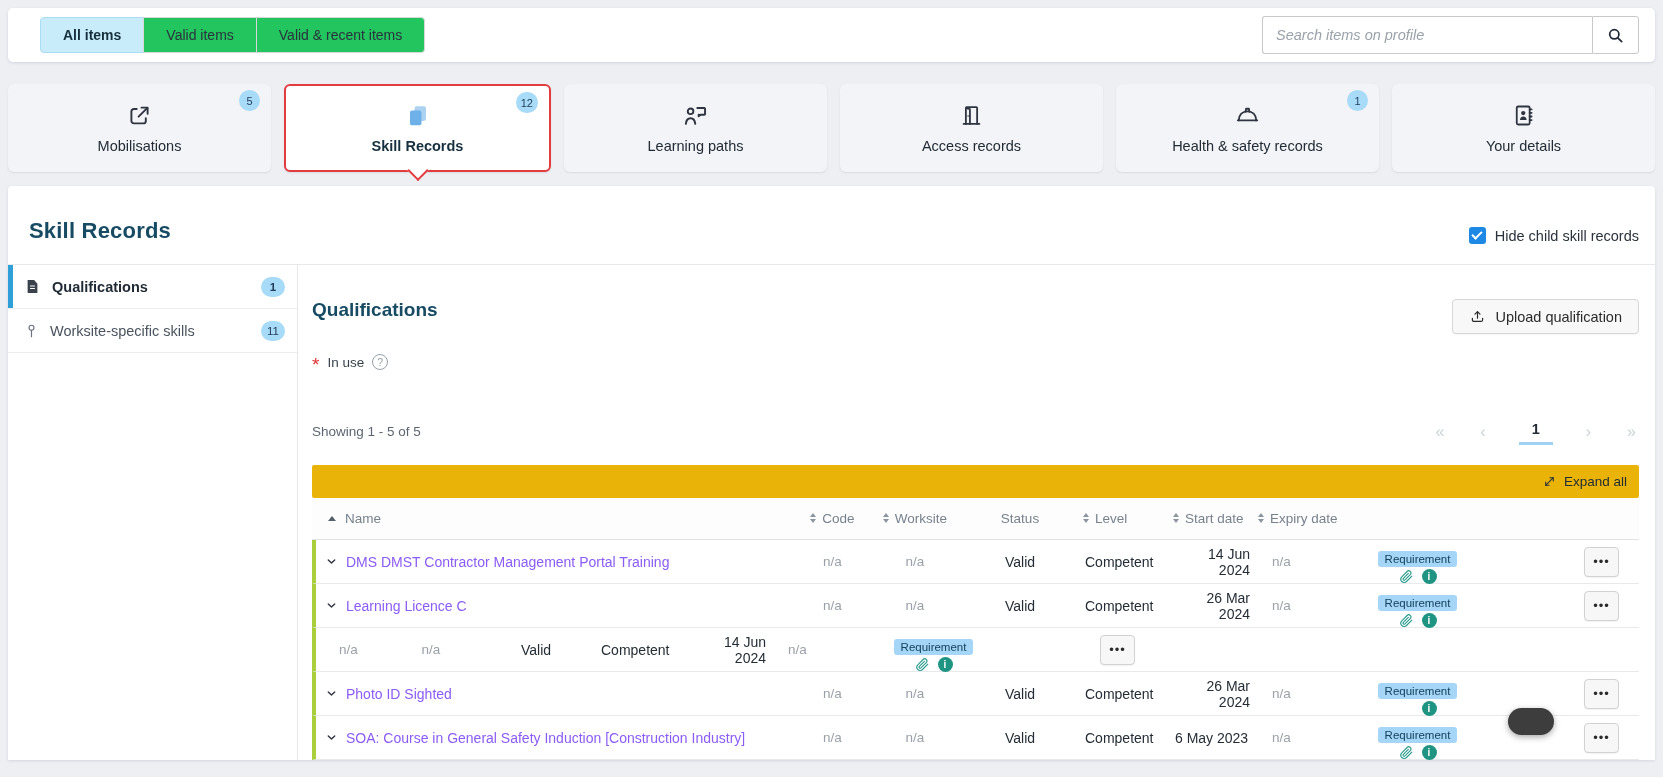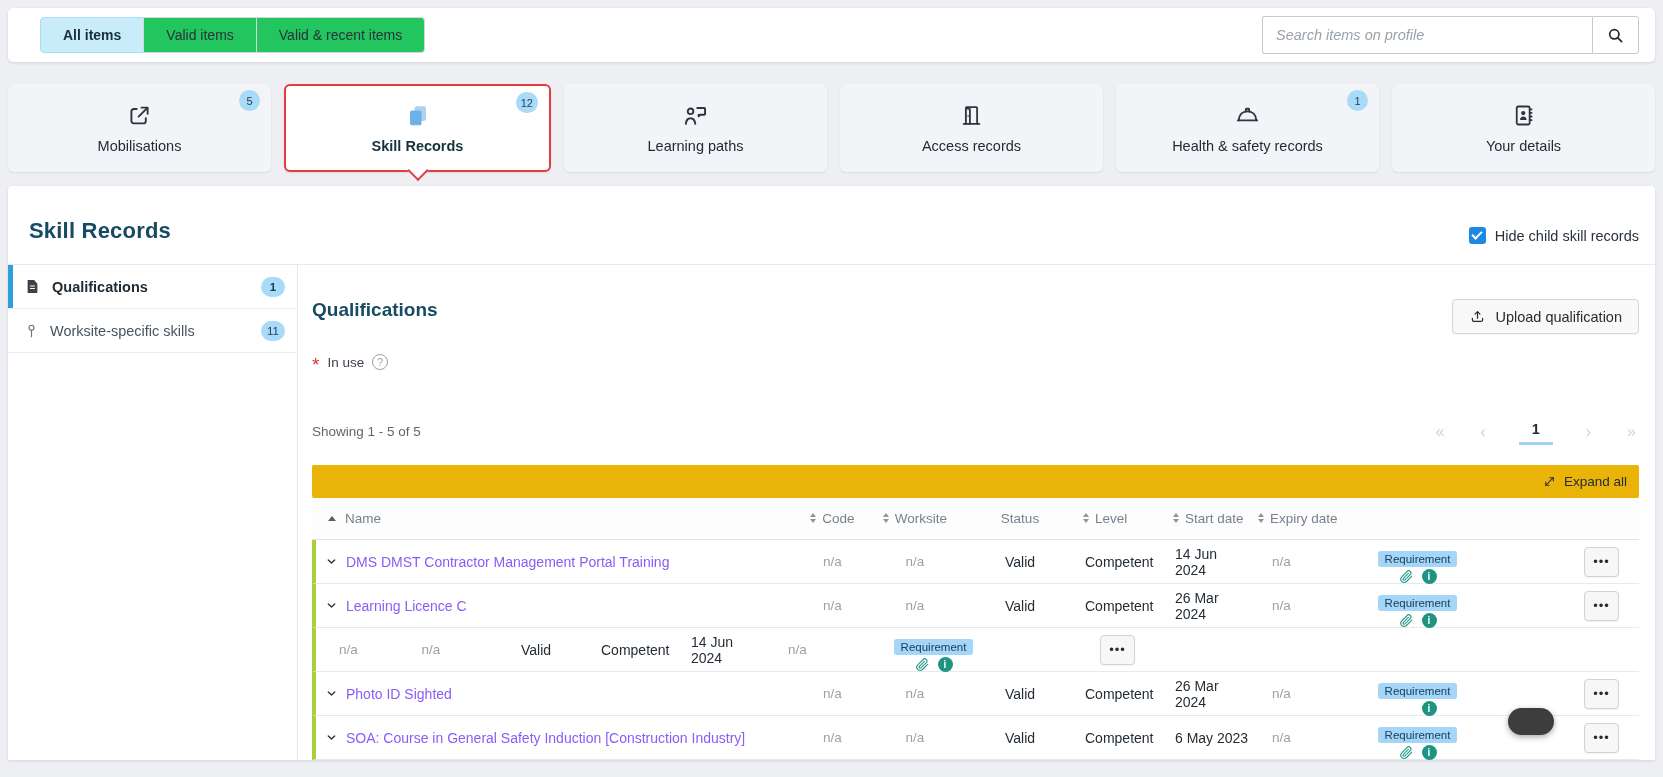--- a/index.html
+++ b/index.html
@@ -143,21 +143,21 @@
     height:44px; display:flex; align-items:center;
     border-bottom:1px solid #e8e9eb; border-left:4px solid #a9cf3d; background:#fff;
     font-size:14px; color:#242d35;
   }
   .cell { display:flex; align-items:center; }
   .col-name   { flex:1; padding-left:10px; gap:9px; }
   .col-code   { width:65px;  justify-content:center; }
   .col-worksite{ width:100px; justify-content:center; }
   .col-status { width:110px; justify-content:center; }
   .col-level  { width:90px;  padding-left:10px; }
-  .col-start  { width:85px;  padding-left:10px; }
+  .col-start  { width:85px;  padding-left:10px;text-align:right; }
   .col-expiry { width:90px;  padding-left:22px; }
   .col-tag    { width:155px; justify-content:center; }
   .col-actions{ width:144px; justify-content:flex-end; padding-right:20px; }
   .th.col-name { padding-left:12px; }
   .th.col-level, .th.col-start, .th.col-expiry { padding-left:8px; }
   .rname { color:#8b5cf6; cursor:default; }
   .na { color:#9aa1a8; font-size:13.5px; }
   .chev { cursor:pointer; display:flex; }
 
   .tri-up { width:0; height:0; border-left:4px solid transparent; border-right:4px solid transparent; border-bottom:5px solid #555f69; }

